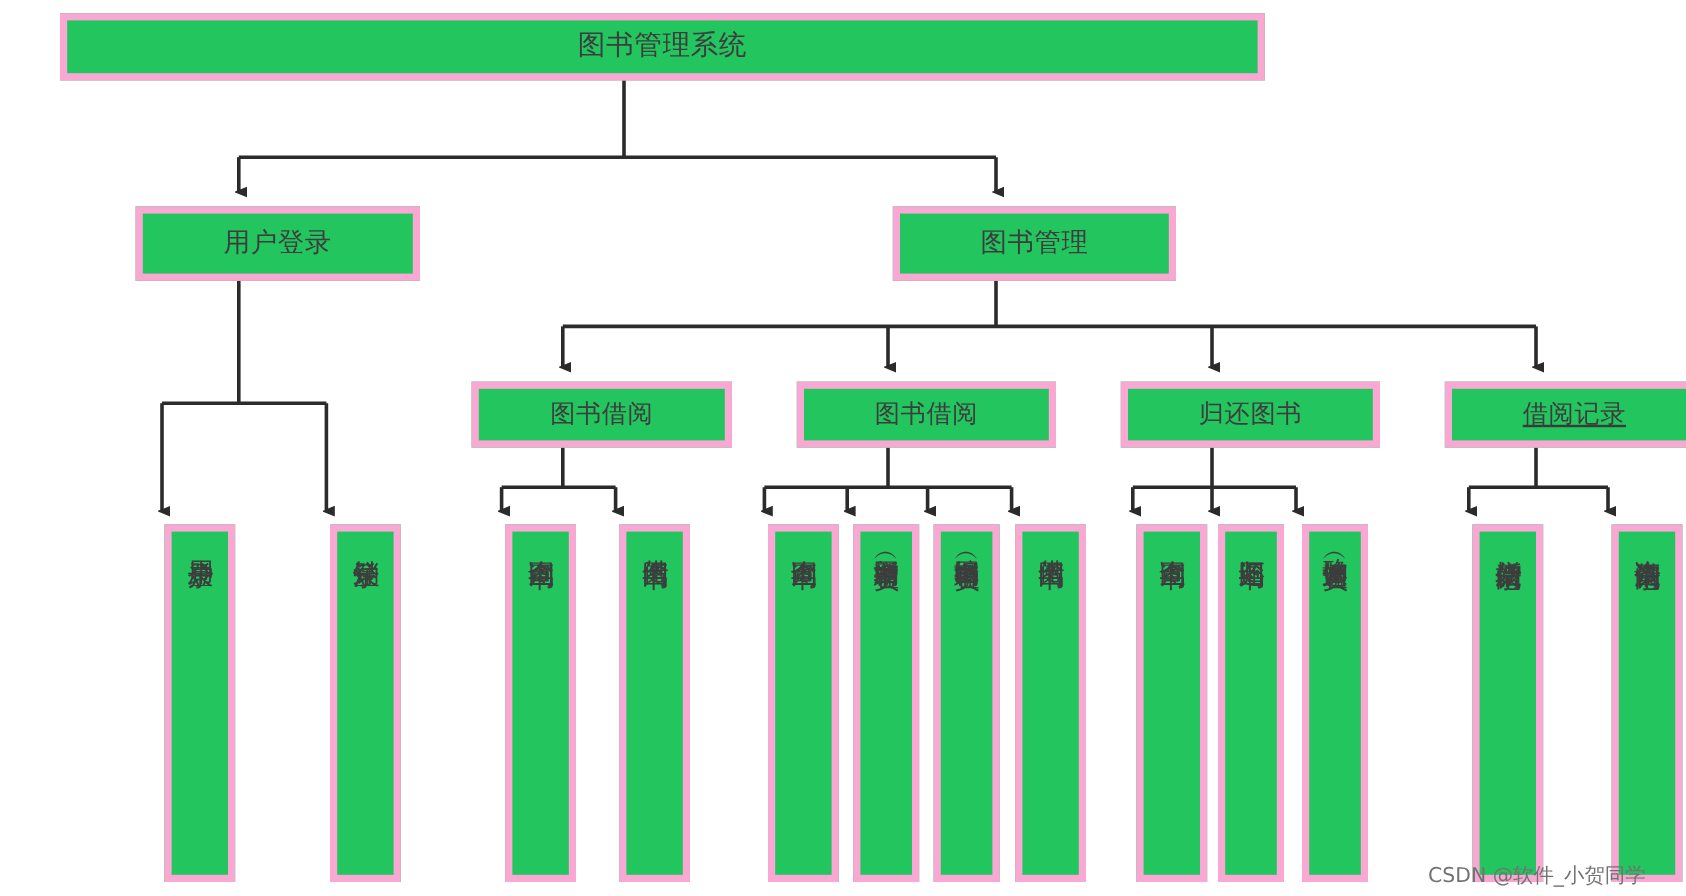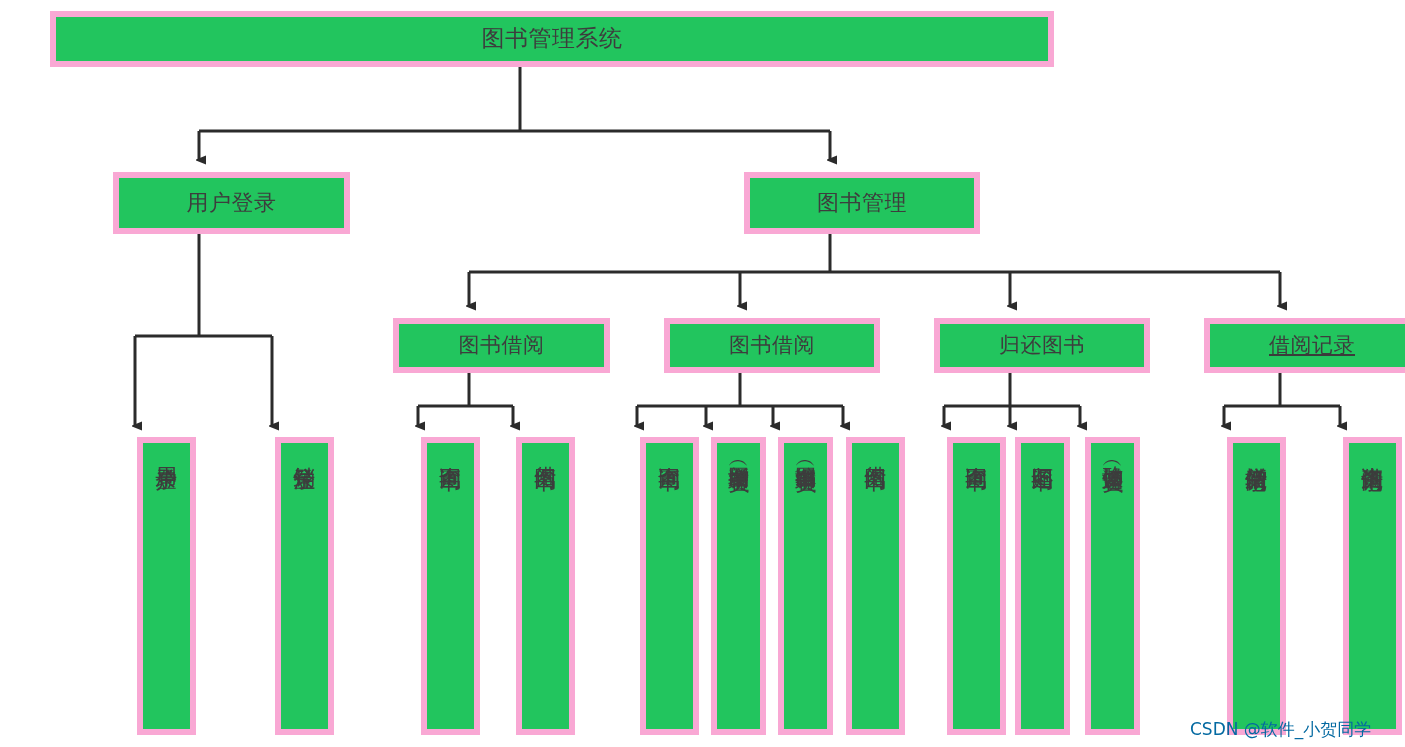--- a/index.html
+++ b/index.html
@@ -65,21 +65,21 @@
     font-size: 22px;
     line-height: 1.06;
     letter-spacing: 1px;
     max-height: 100%;
   }
   .node.leaf.tall-text .node-label {
     font-size: 21px;
   }
   .watermark {
     position: absolute;
-    color: #0369a1;
+    color: #737373;
     font-size: 17px;
     white-space: nowrap;
     z-index: 5;
     font-family: "DejaVu Sans", "Liberation Sans", sans-serif;
   }
 </style>
 </head>
 <body>
 
 <div id="diagram-root">

